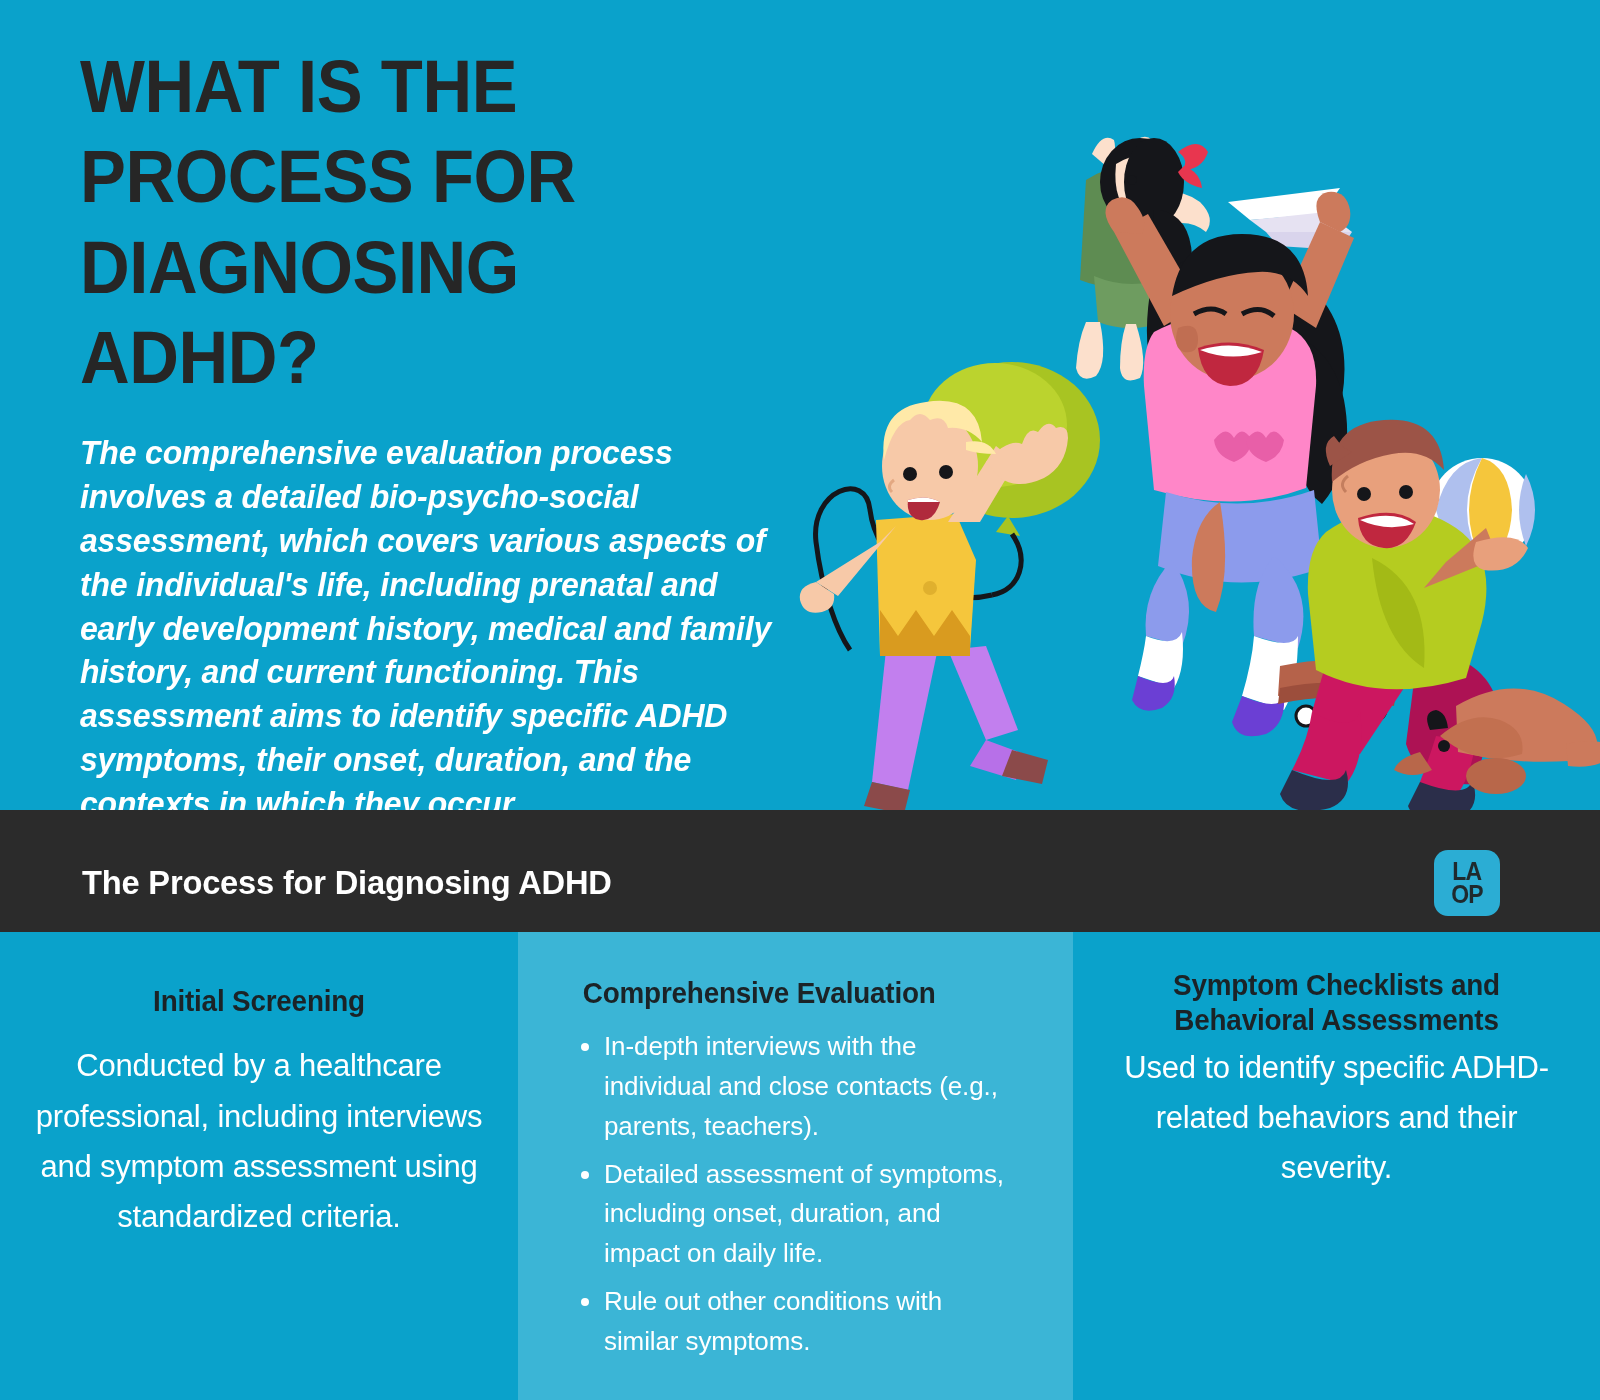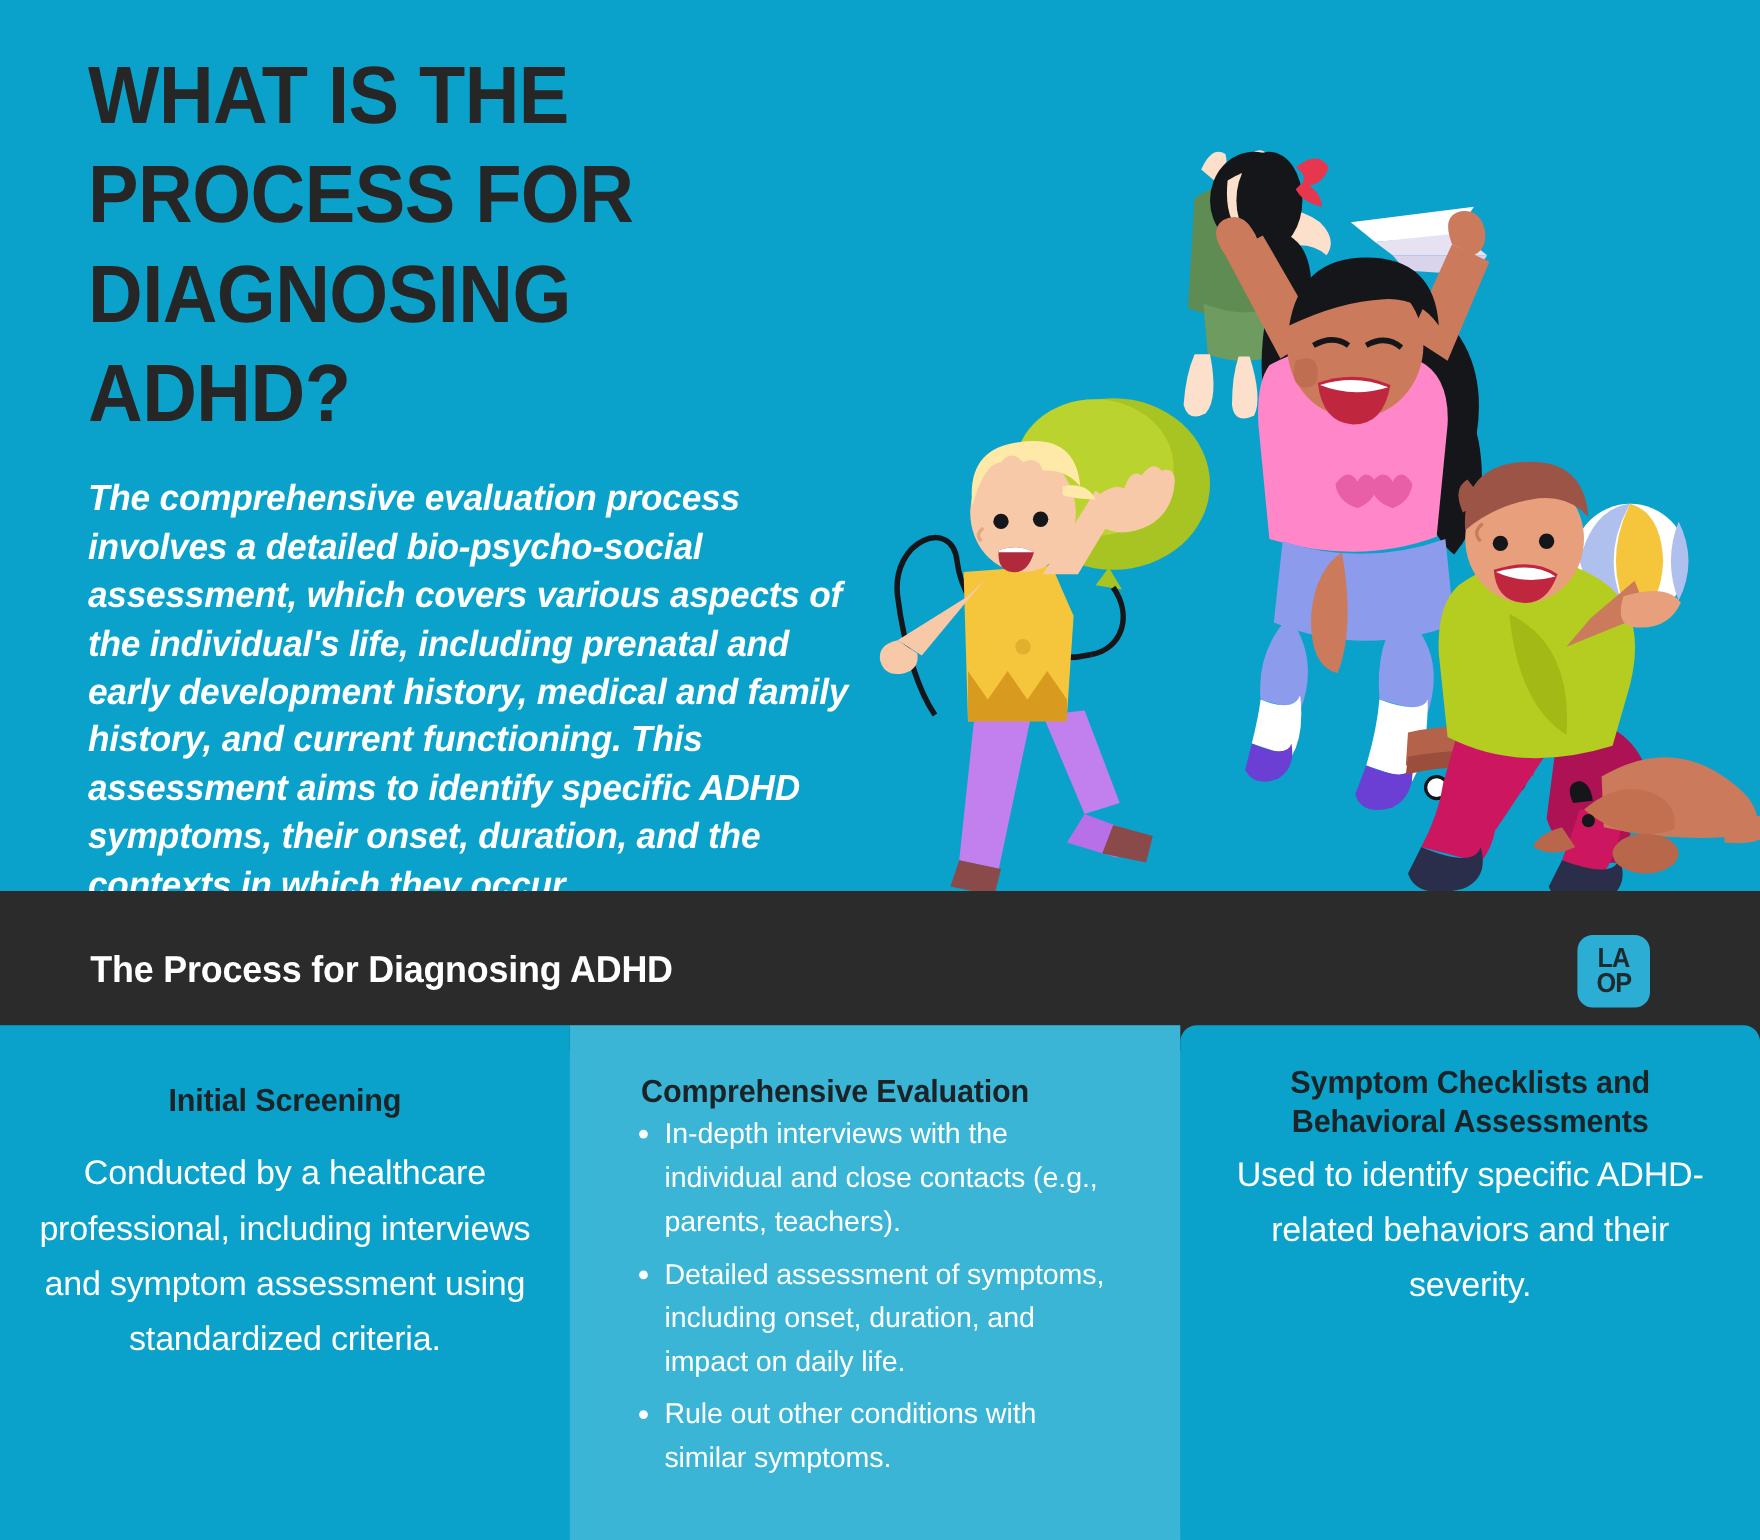--- a/index.html
+++ b/index.html
@@ -96,40 +96,40 @@
   }
 
   
   .columns {
     position:absolute; left:0; top:932px; width:1600px; height:468px;
     display:flex;
   }
   .col { position:relative; height:100%; }
   .col-a { width:518px; background:#0AA2CB; padding:52px 34px 0 34px; text-align:center; }
   .col-b { width:555px; background:#3BB5D6; padding:44px 60px 0 56px; }
-  .col-c { width:527px; background:#0AA2CB; padding:36px 28px 0 28px; text-align:center;border-radius:15px; }
+  .col-c { width:527px; background:#0AA2CB; padding:36px 28px 0 28px; text-align:center; }
 
   .col-heading {
     color:#1B2327;
     font-weight:bold;
     font-size:29px;
     line-height:1.22;
     letter-spacing:-0.2px;
     transform:scaleX(0.96);
   }
   .col-body {
     color:#FFFFFF;
     font-size:31px;
     line-height:1.62;
     letter-spacing:-0.2px;
   }
   .col-a .col-body { margin-top:22px; }
   .col-c .col-body { margin-top:4px; }
 
-  .bullets { margin-top:0; list-style:none; }
+  .bullets { margin-top:16px; list-style:none; }
   .bullets li {
     position:relative;
     color:#FFFFFF;
     font-size:26px;
     line-height:1.53;
     padding-left:30px;
     margin-bottom:8px;
     letter-spacing:-0.1px;
   }
   .bullets li::before {

